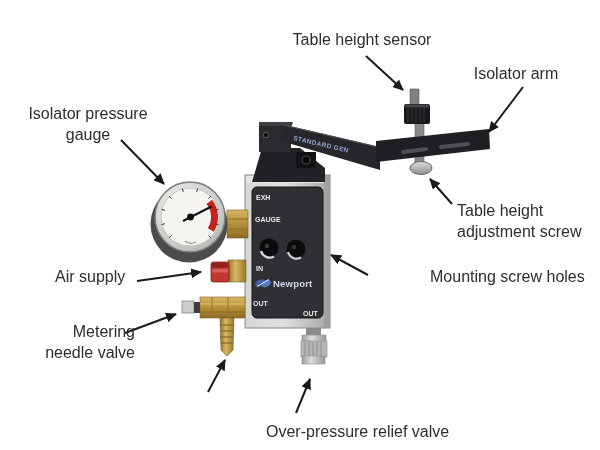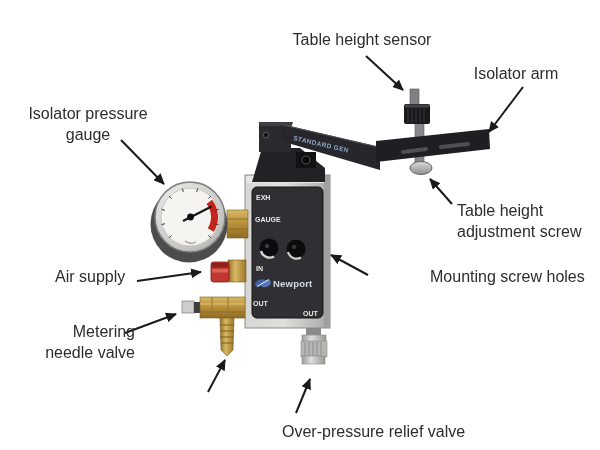--- a/index.html
+++ b/index.html
@@ -207,14 +207,14 @@
   <div class="lbl ctr" style="left:262px;top:29px;width:200px;">Table height sensor</div>
   <div class="lbl ctr" style="left:436px;top:63px;width:160px;">Isolator arm</div>
   <div class="lbl ctr" style="left:12px;top:103px;width:152px;">Isolator pressure
 gauge</div>
   <div class="lbl" style="left:55px;top:266px;">Air supply</div>
   <div class="lbl ctr" style="left:13px;top:321px;width:122px;text-align:right;">Metering
 needle valve</div>
   <div class="lbl" style="left:402px;top:266px;margin-left:28px;">Mounting screw holes</div>
   <div class="lbl" style="left:457px;top:200px;width:145px;">Table height
 adjustment screw</div>
-  <div class="lbl" style="left:282px;top:421px;">Over-pressure relief valve</div>
+  <div class="lbl" style="left:266px;top:421px;">Over-pressure relief valve</div>
 </div>
 
 </body></html>

